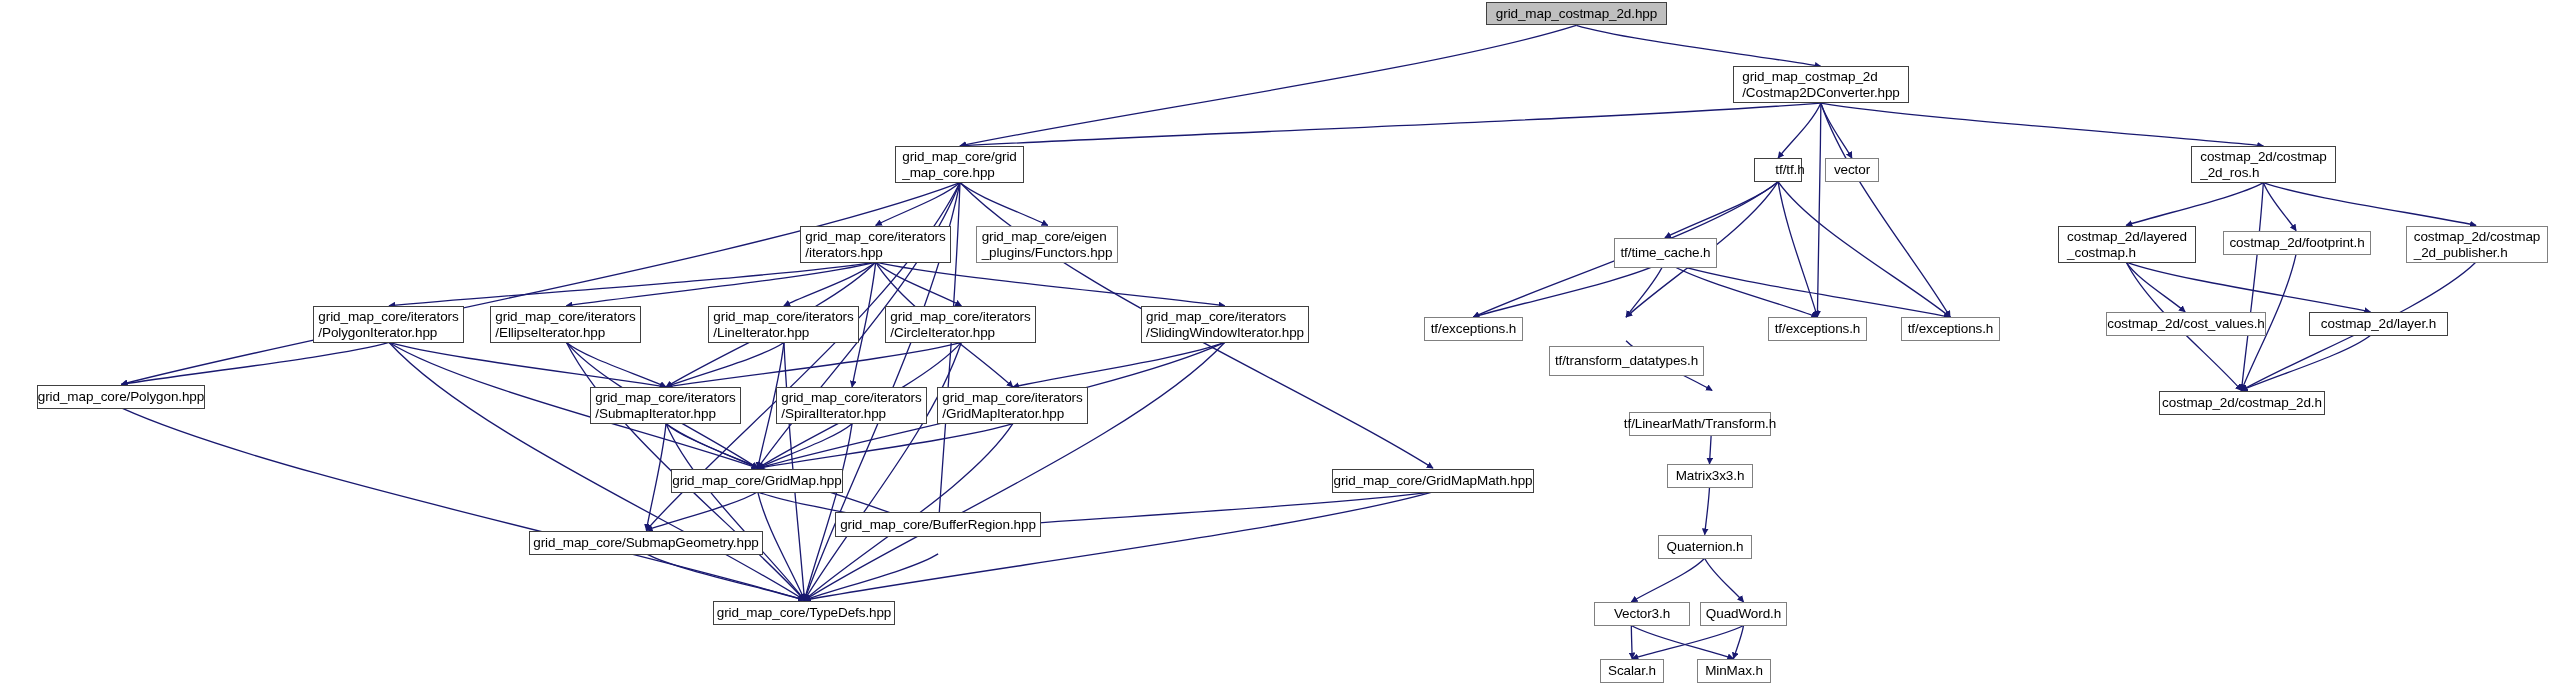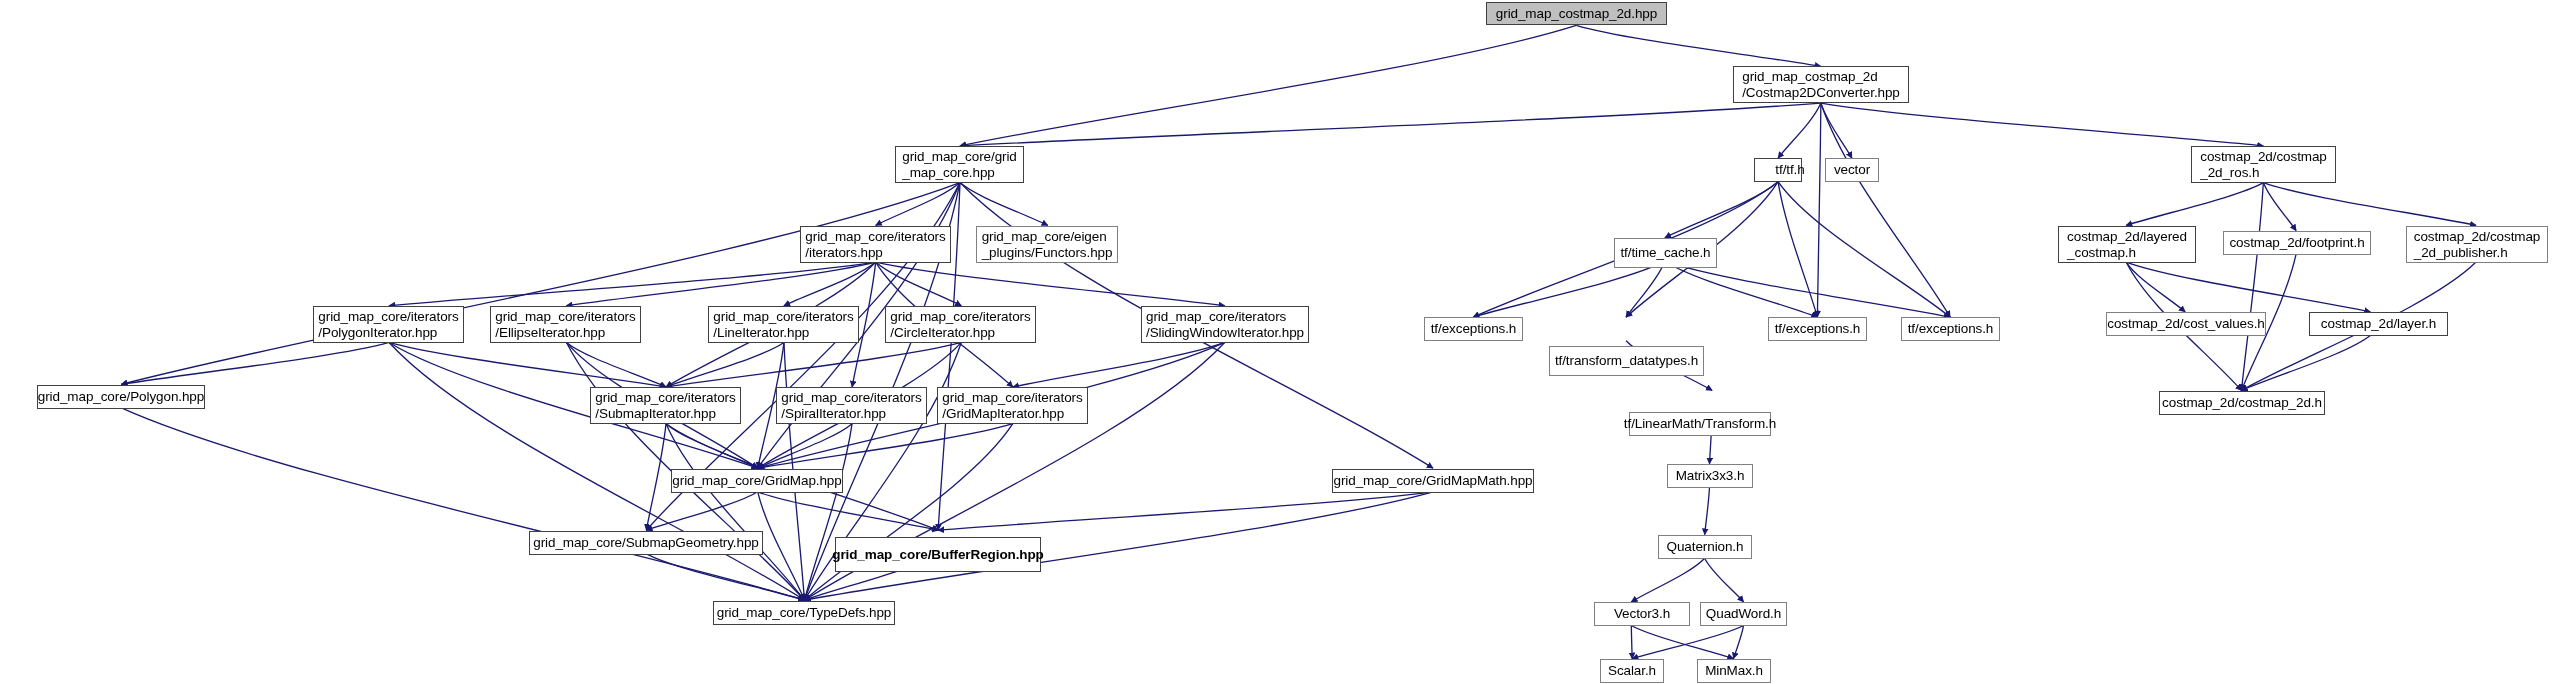--- a/index.html
+++ b/index.html
@@ -192,21 +192,21 @@
       <div class="node bold" style="left: 776px; top: 387px; width: 151px; height: 37px;"><span class="node-label">grid_map_core/iterators
 /SpiralIterator.hpp</span></div>
       <div class="node bold" style="left: 937px; top: 387px; width: 151px; height: 37px;"><span class="node-label">grid_map_core/iterators
 /GridMapIterator.hpp</span></div>
       <div class="node plain" style="left: 1629px; top: 412px; width: 142px; height: 23.6px;"><span class="node-label">tf/LinearMath/Transform.h</span></div>
       <div class="node bold" style="left: 2159px; top: 391px; width: 166px; height: 23.6px;"><span class="node-label">costmap_2d/costmap_2d.h</span></div>
       <div class="node bold" style="left: 671px; top: 469px; width: 172px; height: 23.6px;"><span class="node-label">grid_map_core/GridMap.hpp</span></div>
       <div class="node bold" style="left: 1332px; top: 469px; width: 202px; height: 23.6px;"><span class="node-label">grid_map_core/GridMapMath.hpp</span></div>
       <div class="node plain" style="left: 1667px; top: 464px; width: 86px; height: 23.6px;"><span class="node-label">Matrix3x3.h</span></div>
       <div class="node bold" style="left: 529px; top: 531px; width: 234px; height: 23.6px;"><span class="node-label">grid_map_core/SubmapGeometry.hpp</span></div>
-      <div class="node bold" style="left: 835px; top: 537px; width: 206px; height: 35px; font-weight: bold;"><span class="node-label">grid_map_core/BufferRegion.hpp</span></div>
+      <div class="node bold" style="left: 835px; top: 512px; width: 206px; height: 25px;"><span class="node-label">grid_map_core/BufferRegion.hpp</span></div>
       <div class="node plain" style="left: 1658px; top: 535px; width: 94px; height: 23.6px;"><span class="node-label">Quaternion.h</span></div>
       <div class="node bold" style="left: 713px; top: 601px; width: 182px; height: 23.6px;"><span class="node-label">grid_map_core/TypeDefs.hpp</span></div>
       <div class="node plain" style="left: 1594px; top: 602px; width: 96px; height: 23.6px;"><span class="node-label">Vector3.h</span></div>
       <div class="node plain" style="left: 1700px; top: 602px; width: 87px; height: 23.6px;"><span class="node-label">QuadWord.h</span></div>
       <div class="node plain" style="left: 1600px; top: 659px; width: 64px; height: 23.6px;"><span class="node-label">Scalar.h</span></div>
       <div class="node plain" style="left: 1697px; top: 659px; width: 74px; height: 23.6px;"><span class="node-label">MinMax.h</span></div>
     </div>
 </div>
 
 

